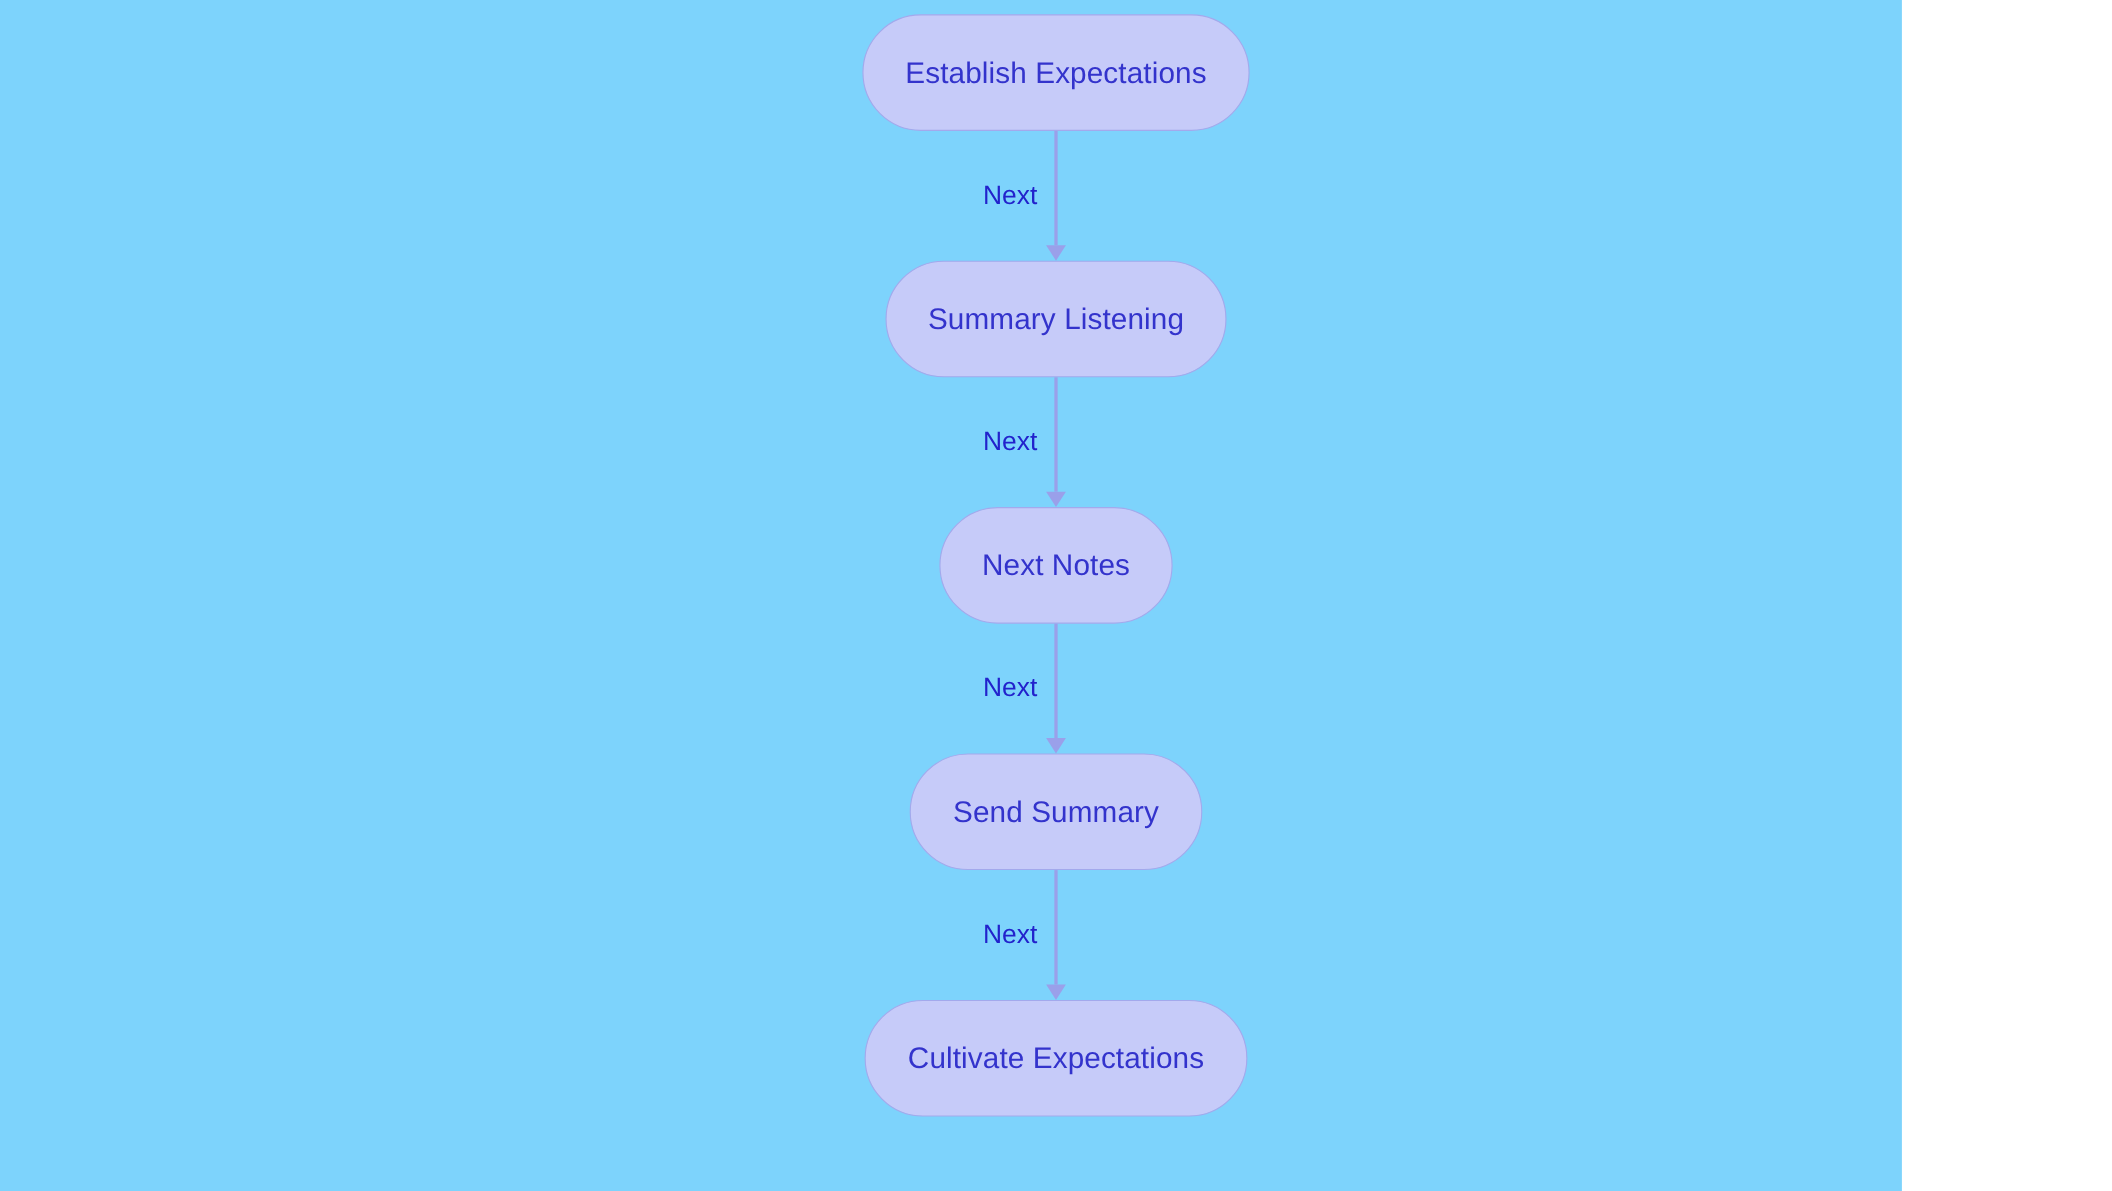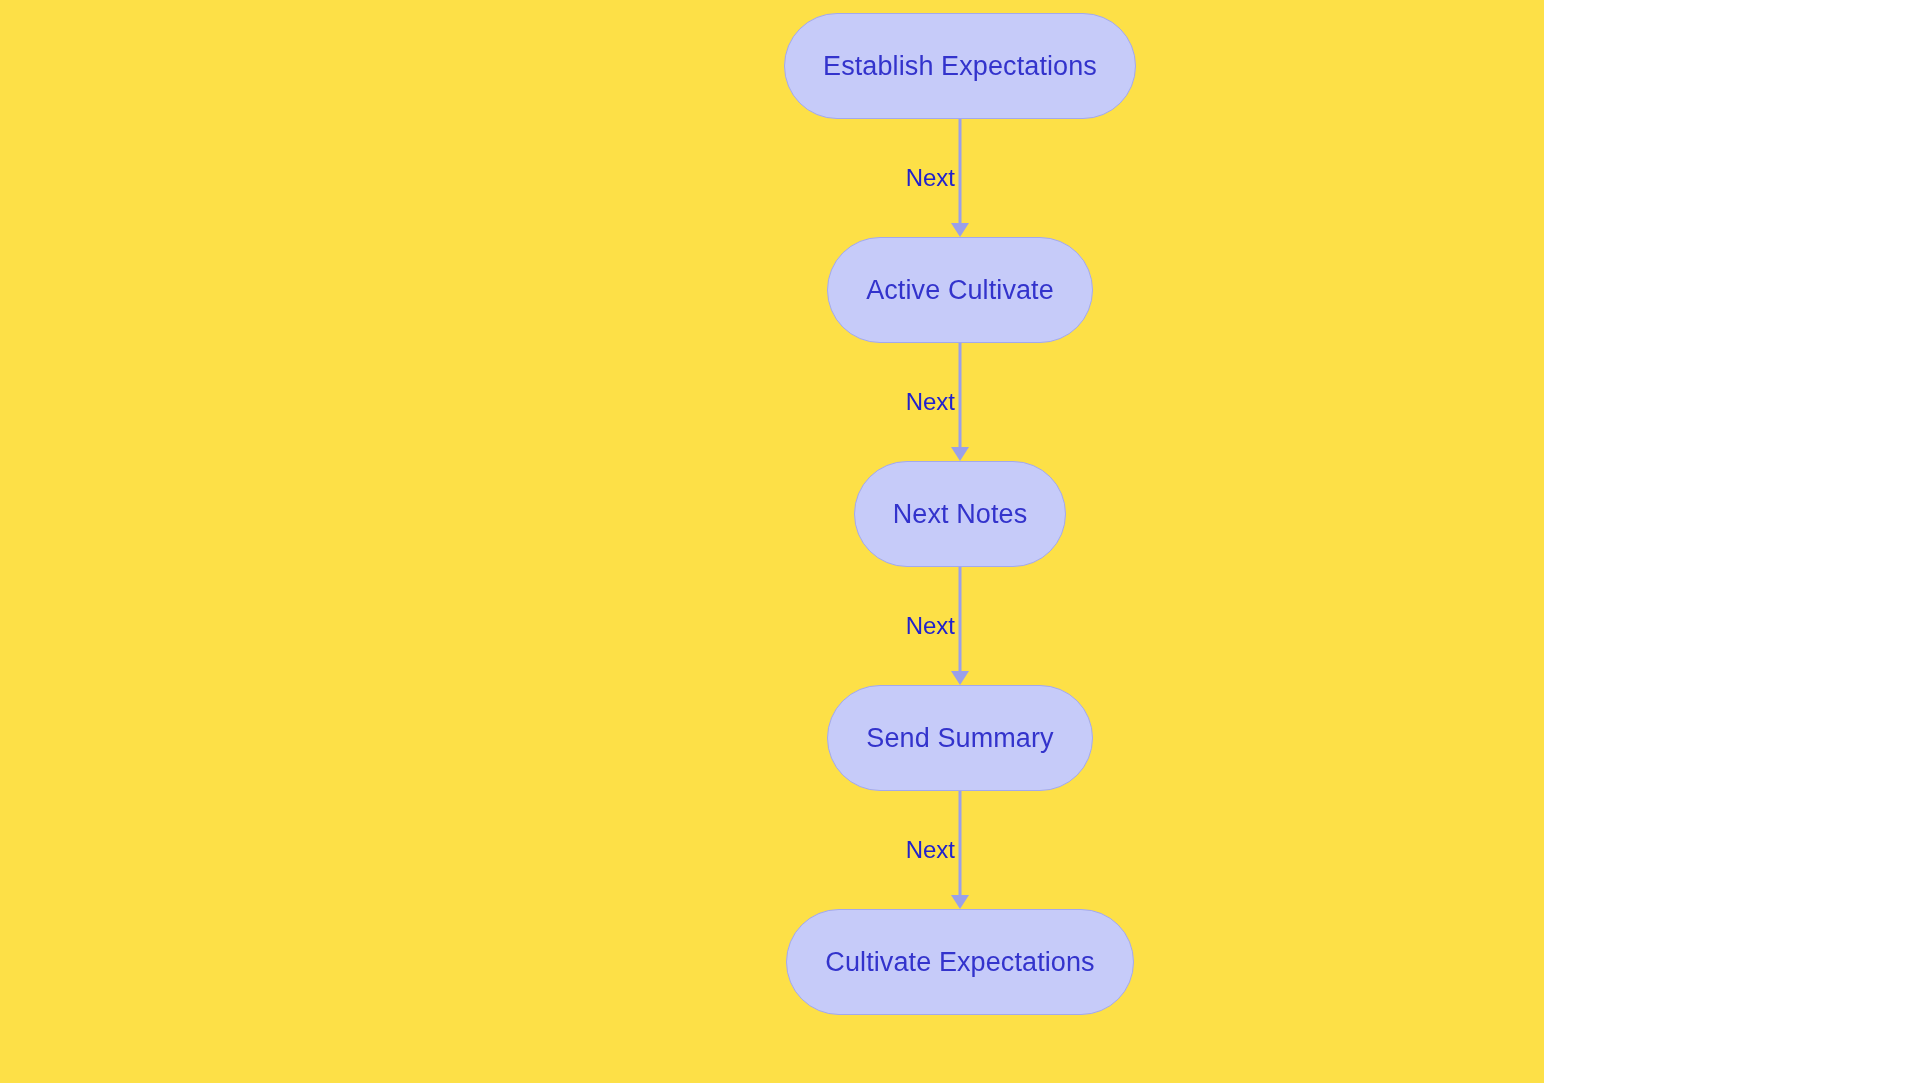--- a/index.html
+++ b/index.html
@@ -9,23 +9,23 @@
   }
   body {
     width: 1920px;
     height: 1083px;
     overflow: hidden;
     font-family: "Liberation Sans", sans-serif;
   }
 
   #flowchart {
     position: relative;
-    width: 1544px;
+    width: 1729px;
     height: 1083px;
-    background: #fde047;
+    background: #7dd3fc;
   }
 
   .flow-column {
     position: absolute;
     left: 0;
     top: 13px;
     width: 1920px;
     display: flex;
     flex-direction: column;
     align-items: center;
@@ -86,41 +86,41 @@
     top: 50%;
     left: 50%;
     transform: translate(-100%, -50%);
     margin-left: 1px;
     color: #2222cc;
     font-size: 24px;
     font-family: "Liberation Sans", sans-serif;
     line-height: 1;
     white-space: nowrap;
     background: transparent;
-    padding-right: 6px;
+    padding-right: 18px;
   }
 </style>
 </head>
 <body>
 
 <div id="flowchart">
   <div class="flow-column">
 
     <div class="node">
       <span class="node-label">Establish Expectations</span>
     </div>
 
     <div class="edge">
       <div class="edge-line"></div>
       <div class="edge-arrow"></div>
       <span class="edge-label">Next</span>
     </div>
 
     <div class="node">
-      <span class="node-label">Active Cultivate</span>
+      <span class="node-label">Summary Listening</span>
     </div>
 
     <div class="edge">
       <div class="edge-line"></div>
       <div class="edge-arrow"></div>
       <span class="edge-label">Next</span>
     </div>
 
     <div class="node">
       <span class="node-label">Next Notes</span>

